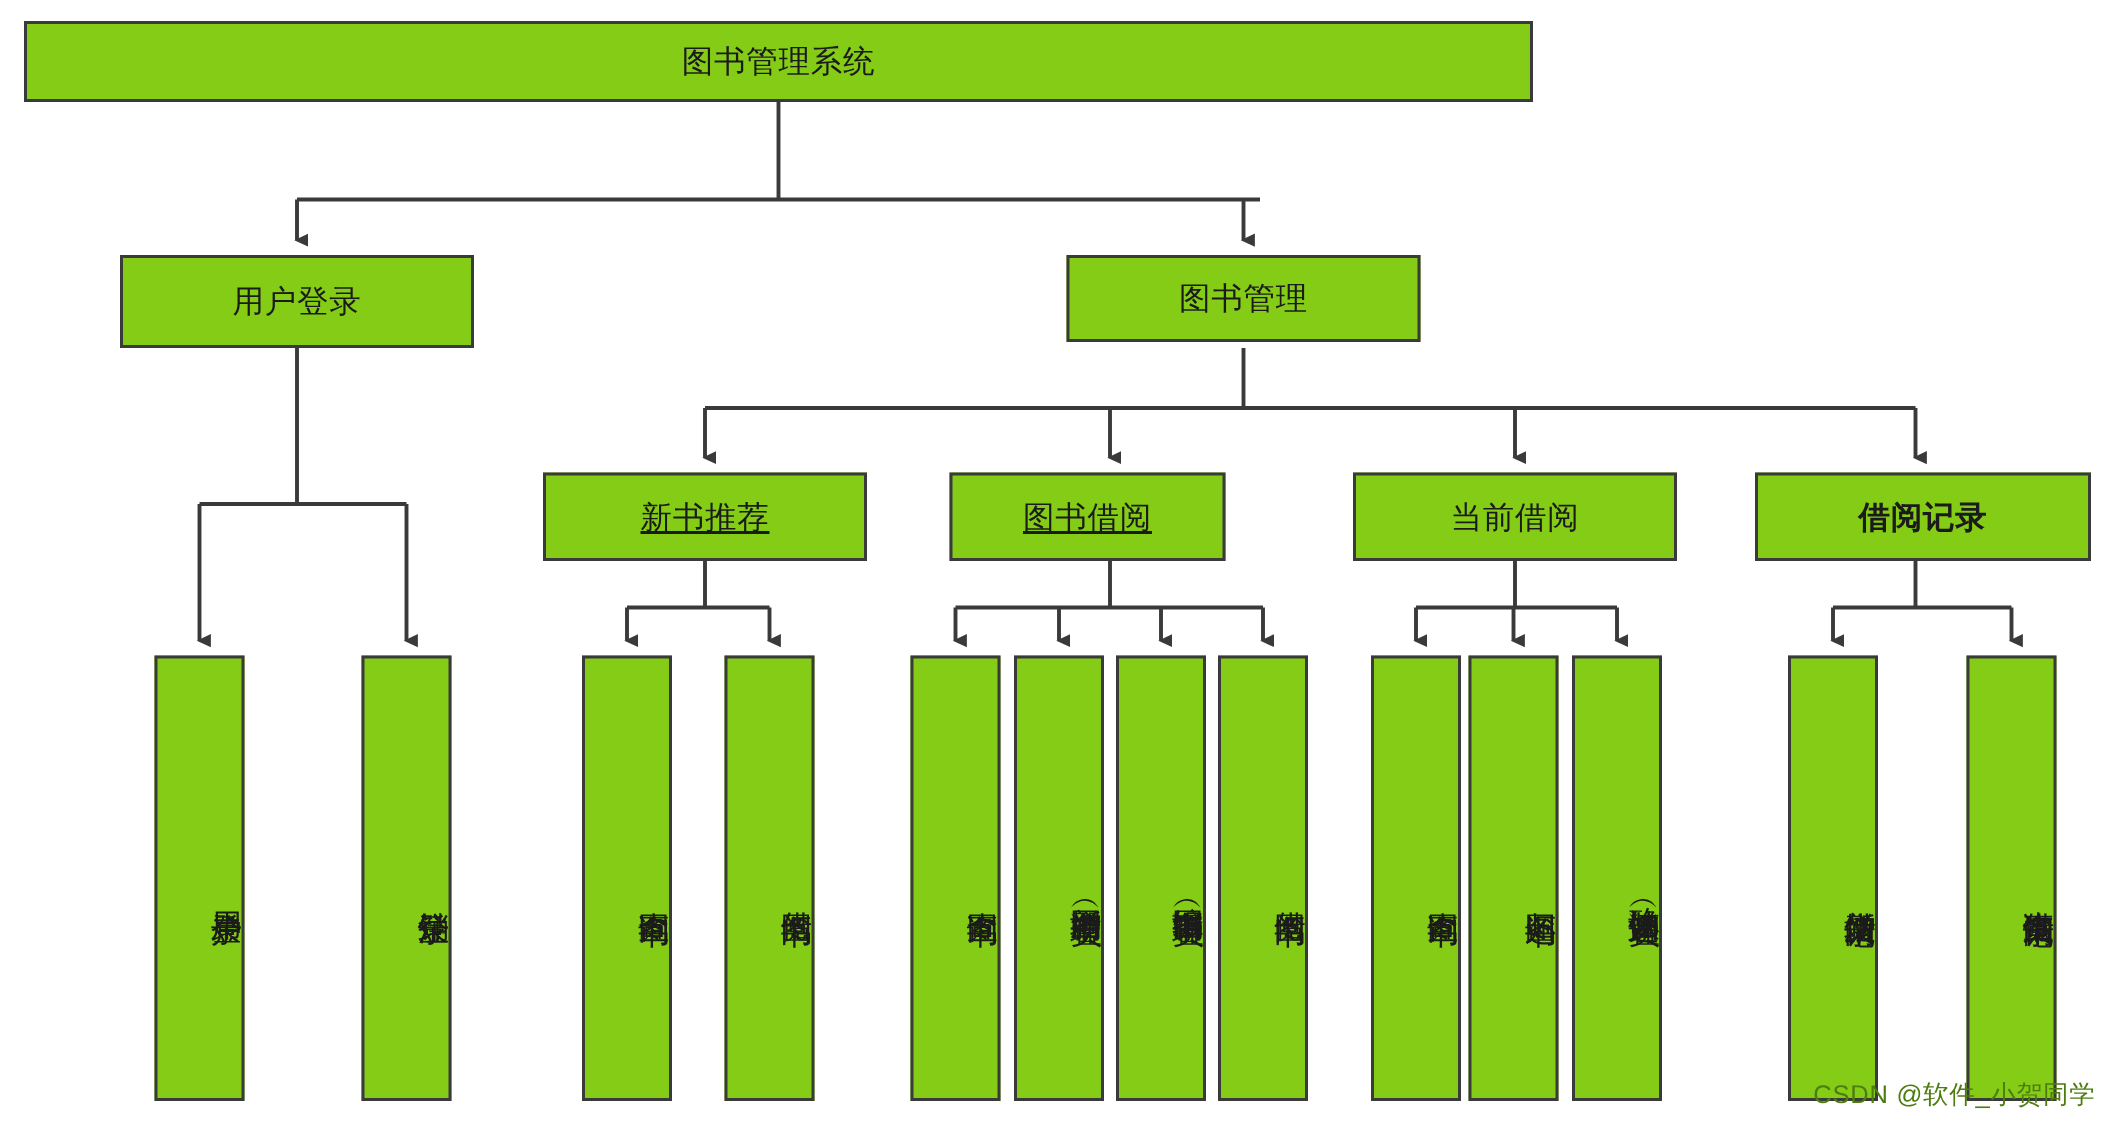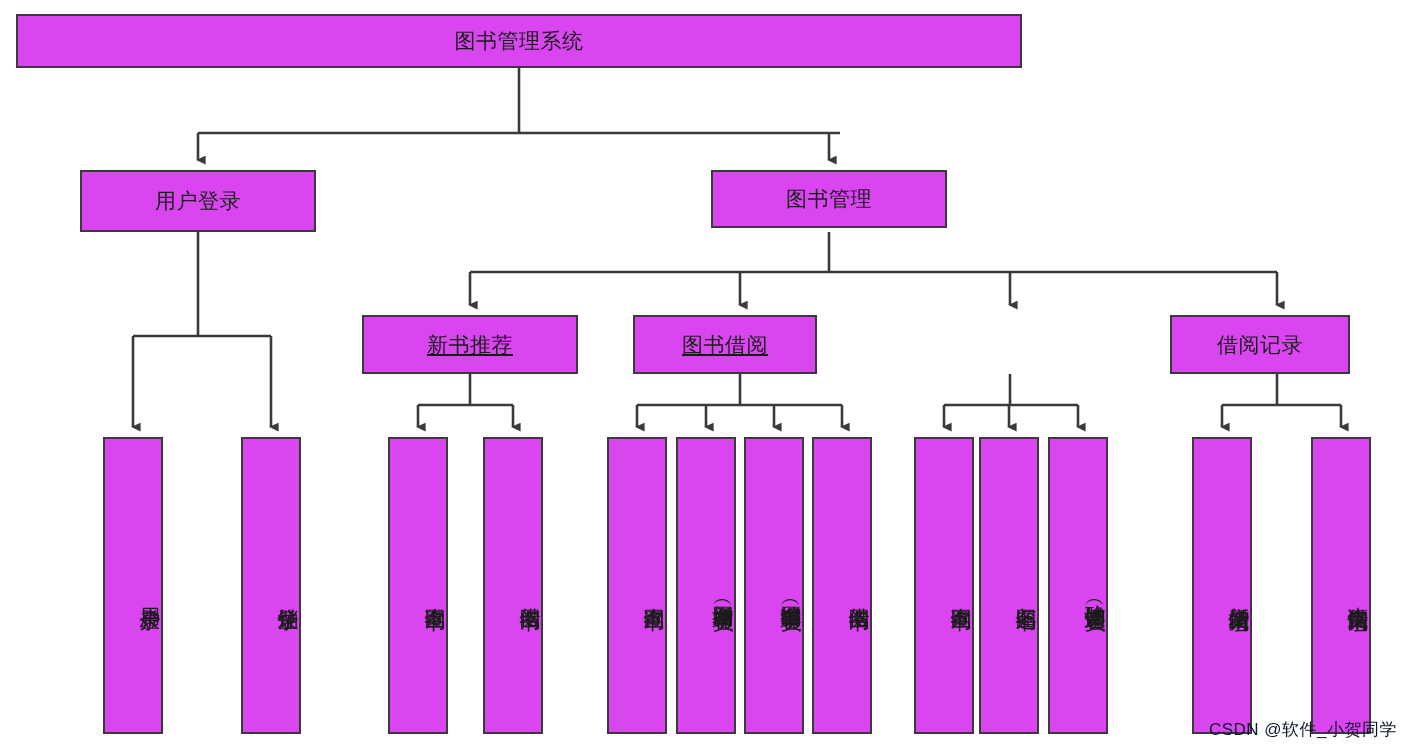--- a/index.html
+++ b/index.html
@@ -24,21 +24,21 @@
     position: absolute;
     left: 0; top: 0;
     width: 1405px;
     height: 747px;
     pointer-events: none;
   }
   .node {
     position: absolute;
     box-sizing: border-box;
     border: 2px solid #3a3a3a;
-    background: #d946ef;
+    background: #84cc16;
     display: flex;
     align-items: center;
     justify-content: center;
     color: #1b1b1b;
   }
   .node.h-node {
     font-size: 21px;
     letter-spacing: 0.5px;
   }
   .node.v-node {
@@ -59,21 +59,21 @@
   }
   .node-label {
     display: block;
     white-space: nowrap;
   }
   #watermark {
     position: absolute;
     right: 8px;
     bottom: 6px;
     font-size: 17px;
-    color: #0f172a;
+    color: #4d7c0f;
     letter-spacing: 0.5px;
     white-space: nowrap;
     user-select: none;
   }
 </style>
 </head>
 <body>
 
 <div id="diagram-root">
 
@@ -138,21 +138,24 @@
   <div class="node h-node" style="left:711px; top:170px; width:236px; height:58px;">
     <span class="node-label">图书管理</span>
   </div>
 
   <div class="node h-node" style="left:362px; top:315px; width:216px; height:59px;text-decoration:underline;">
     <span class="node-label">新书推荐</span>
   </div>
   <div class="node h-node" style="left:633px; top:315px; width:184px; height:59px;text-decoration:underline;">
     <span class="node-label">图书借阅</span>
   </div>
-  <div class="node h-node" style="left:1170px; top:315px; width:180px; height:59px;">
+  <div class="node h-node" style="left:902px; top:315px; width:216px; height:59px;">
+    <span class="node-label">当前借阅</span>
+  </div>
+  <div class="node h-node" style="left:1170px; top:315px; width:224px; height:59px;font-weight:bold;">
     <span class="node-label">借阅记录</span>
   </div>
 
   <div class="node v-node" style="left:103px; top:437px; width:60px; height:297px;">
     <span class="vtext">用户登录</span>
   </div>
   <div class="node v-node" style="left:241px; top:437px; width:60px; height:297px;">
     <span class="vtext">注销登录</span>
   </div>
 

